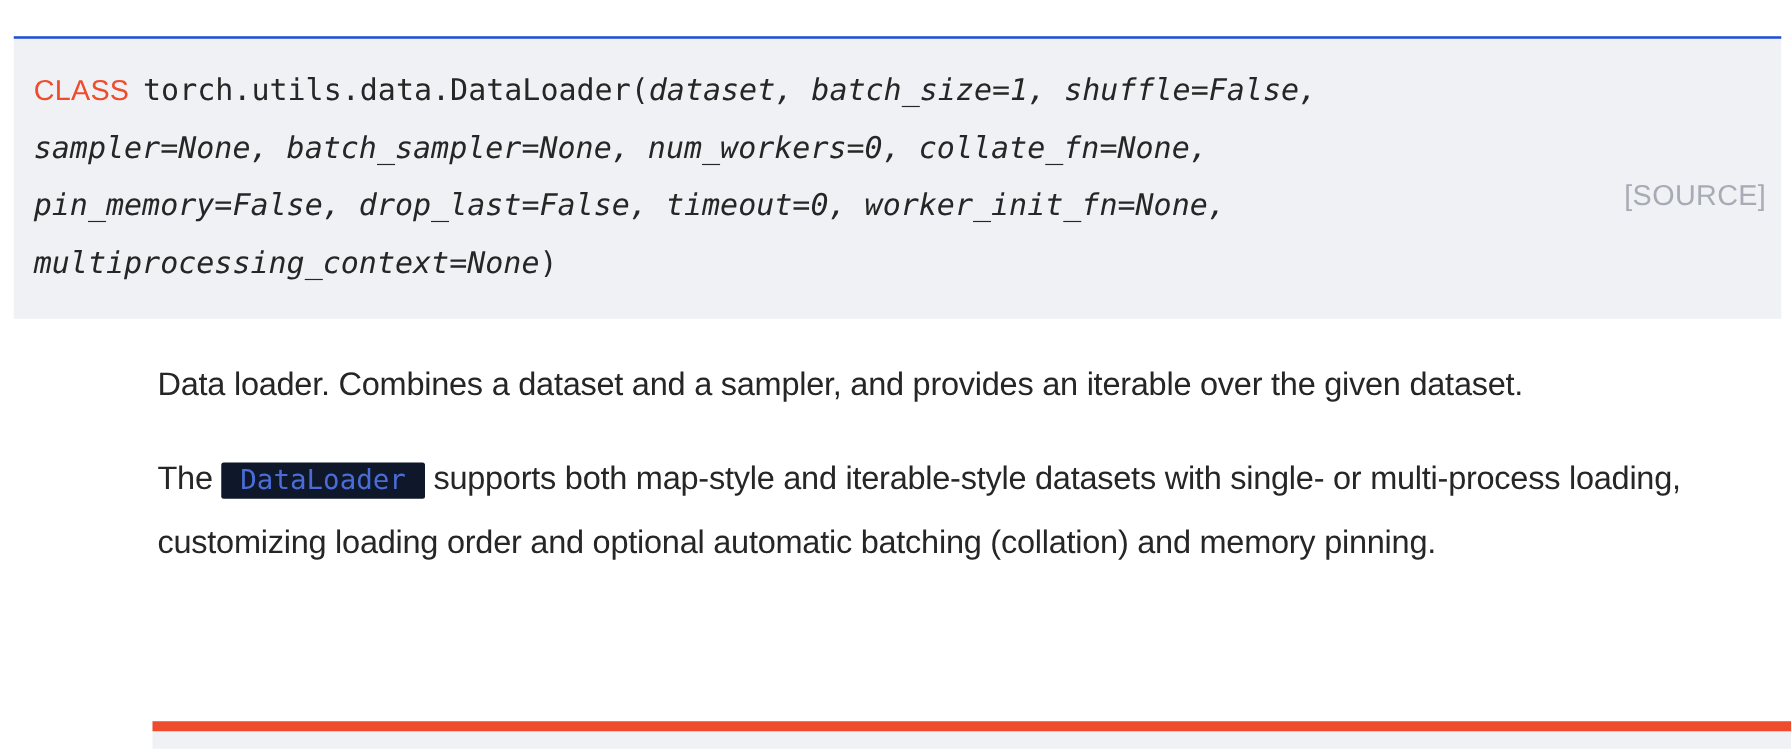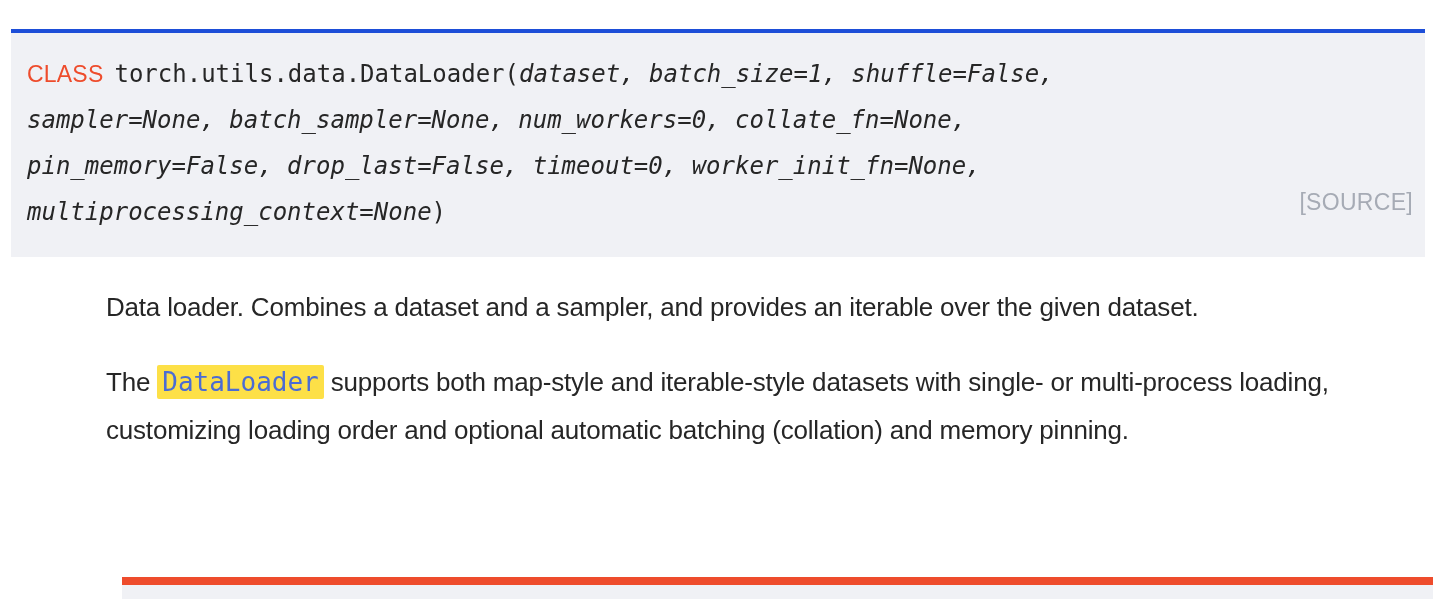--- a/index.html
+++ b/index.html
@@ -23,21 +23,21 @@
   }
 
   
   .sig-block {
     position: absolute;
     left: 11px;
     top: 29px;
     width: 1414px;
     box-sizing: border-box;
     background: #f0f1f5;
-    border-top: 4px solid #1d4ed8;
+    border-top: 2px solid #1d4ed8;
     padding: 18px 0 22px 0;
   }
 
   .sig-row {
     position: relative;
     display: block;
     padding: 0 14px 0 14px;
   }
 
   .sig-text {
@@ -75,47 +75,46 @@
   .source-link {
     position: absolute;
     right: 12px;
     top: 114px;
     font-family: "Liberation Sans", sans-serif;
     font-size: 23px;
     line-height: 1;
     color: #a6abb5;
     text-decoration: none;
     letter-spacing: 0.3px;
-    margin-top: 44px;
   }
 
   
   .prose {
     position: absolute;
-    left: 106px;
+    left: 126px;
     top: 283px;
     width: 1308px;
   }
 
   .prose p {
     margin: 0 0 27px 0;
     font-family: "Liberation Sans", sans-serif;
     font-size: 26px;
     line-height: 48px;
     color: #262626;
     letter-spacing: -0.2px;
   }
   .prose p:last-child { margin-bottom: 0; }
 
   code.inline {
     font-family: "DejaVu Sans Mono", "Liberation Mono", monospace;
-    font-size: 26px;
+    font-size: 22px;
     color: #4b6cd4;
-    background: #fde047;
-    padding: 2px 5px;
+    background: #0f172a;
+    padding: 2px 15px;
     border-radius: 2px;
     letter-spacing: 0;
   }
 
   
   .next-block {
     position: absolute;
     left: 122px;
     top: 577px;
     width: 1311px;

